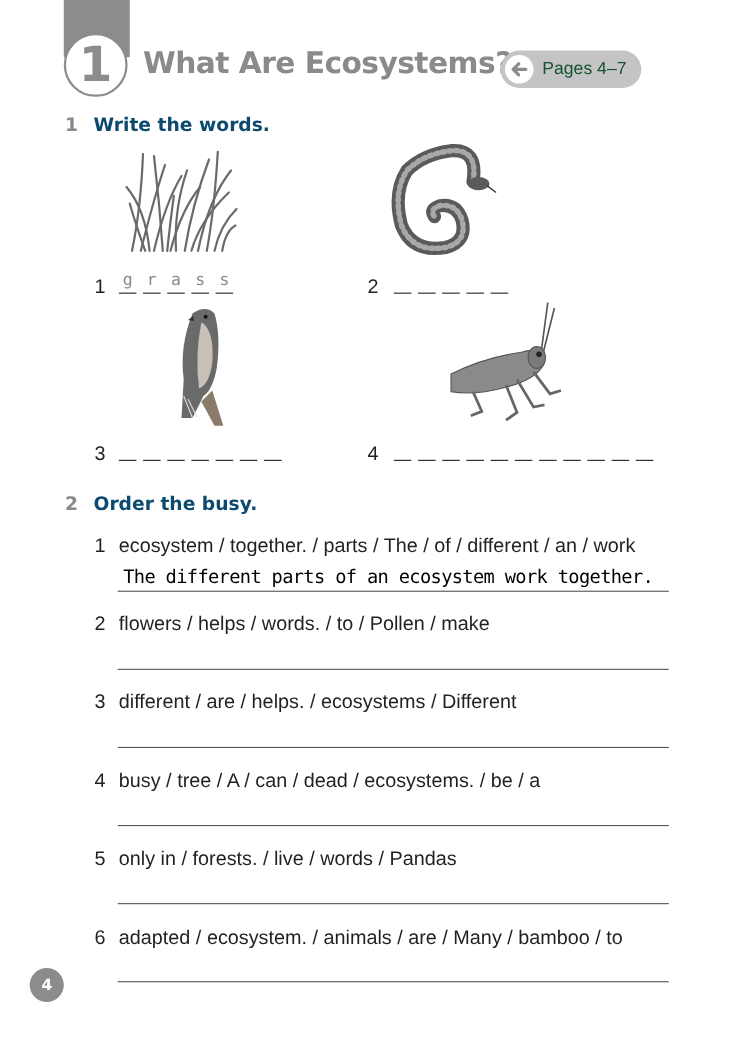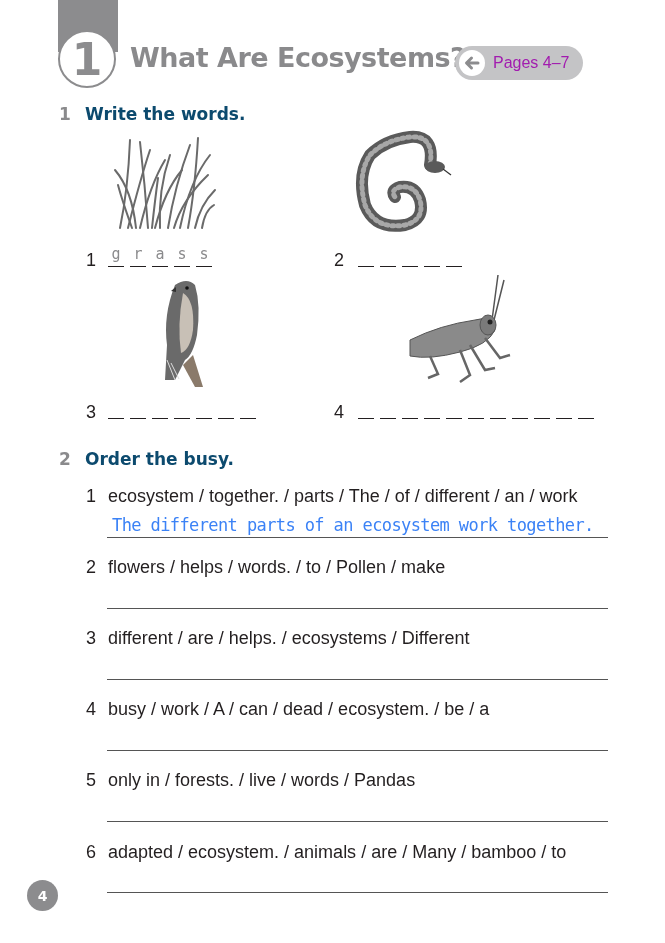--- a/index.html
+++ b/index.html
@@ -8,35 +8,35 @@
   .tab { position:absolute; left:58px; top:0; width:60px; height:52px; background:#8c8c8e; }
   .unit-circle { position:absolute; left:58px; top:30px; width:58px; height:58px; border-radius:50%;
                  background:#fff; border:2px solid #8c8c8e; box-sizing:border-box;
                  display:flex; align-items:center; justify-content:center; }
   .unit-num { font-family:"DejaVu Sans", sans-serif; font-weight:bold; font-size:44px; color:#8c8c8e; line-height:1; margin-top:2px; }
   .title { position:absolute; left:130px; top:42px; font-family:"DejaVu Sans", sans-serif; font-weight:bold;
            font-size:27px; color:#8a8a8c; letter-spacing:-0.5px; }
   .pages-pill { position:absolute; left:455px; top:46px; width:128px; height:34px; border-radius:17px;
                 background:#c4c4c6; display:flex; align-items:center; box-sizing:border-box; padding-left:4px; }
   .pages-arrow { width:26px; height:26px; border-radius:50%; background:#fff; display:flex; align-items:center; justify-content:center; }
-  .pages-label { font-family:"Liberation Sans", sans-serif; font-size:16px; color:#a21caf; margin-left:8px; }
+  .pages-label { font-family:"Liberation Sans", sans-serif; font-size:16px; color:#14532d; margin-left:8px; }
 
   .sec-num { position:absolute; font-family:"DejaVu Sans", sans-serif; font-weight:bold; font-size:17px; color:#8a8a8c; }
   .sec-title { position:absolute; font-family:"DejaVu Sans", sans-serif; font-weight:bold; font-size:17px; color:#0c4a6e; }
 
   .pic { position:absolute; }
   .item-num { position:absolute; font-family:"Liberation Sans", sans-serif; font-size:18px; color:#231f20; }
   .blanks { position:absolute; display:flex; gap:6px; }
   .blank { width:16px; height:22px; border-bottom:1.5px solid #231f20; box-sizing:border-box;
            font-family:"DejaVu Sans Mono", monospace; font-size:15px; color:#8a8a8c; text-align:center; line-height:18px; }
 
   .q-row { position:absolute; left:86px; font-family:"Liberation Sans", sans-serif; font-size:18px; color:#231f20; display:flex; }
   .q-row .qn { width:22px; }
   .q-line { position:absolute; left:107px; width:501px; height:0; border-top:1.3px solid #555; }
-  .answer { position:absolute; left:112px; font-family:"DejaVu Sans Mono", monospace; font-size:17px; color:#3b82f6; letter-spacing:-0.6px; }
+  .answer { position:absolute; left:112px; font-family:"DejaVu Sans Mono", monospace; font-size:17px; color:#000000; letter-spacing:-0.6px; }
 
   .page-num { position:absolute; left:27px; top:880px; width:31px; height:31px; border-radius:50%; background:#8c8c8e;
               color:#fff; font-family:"DejaVu Sans", sans-serif; font-weight:bold; font-size:14px;
               display:flex; align-items:center; justify-content:center; }
 </style>
 </head>
 <body>
 
 <div class="tab"></div>
 <div class="unit-circle">
@@ -168,21 +168,21 @@
 <div class="q-line" style="top:608px;"></div>
 
 <div class="q-row" style="top:628px;">
   <span class="qn">3</span>
   <span>different / are / helps. / ecosystems / Different</span>
 </div>
 <div class="q-line" style="top:679px;"></div>
 
 <div class="q-row" style="top:699px;">
   <span class="qn">4</span>
-  <span>busy / work / A / can / dead / ecosystem. / be / a</span>
+  <span>busy / tree / A / can / dead / ecosystems. / be / a</span>
 </div>
 <div class="q-line" style="top:750px;"></div>
 
 <div class="q-row" style="top:770px;">
   <span class="qn">5</span>
   <span>only in / forests. / live / words / Pandas</span>
 </div>
 <div class="q-line" style="top:821px;"></div>
 
 <div class="q-row" style="top:842px;">

